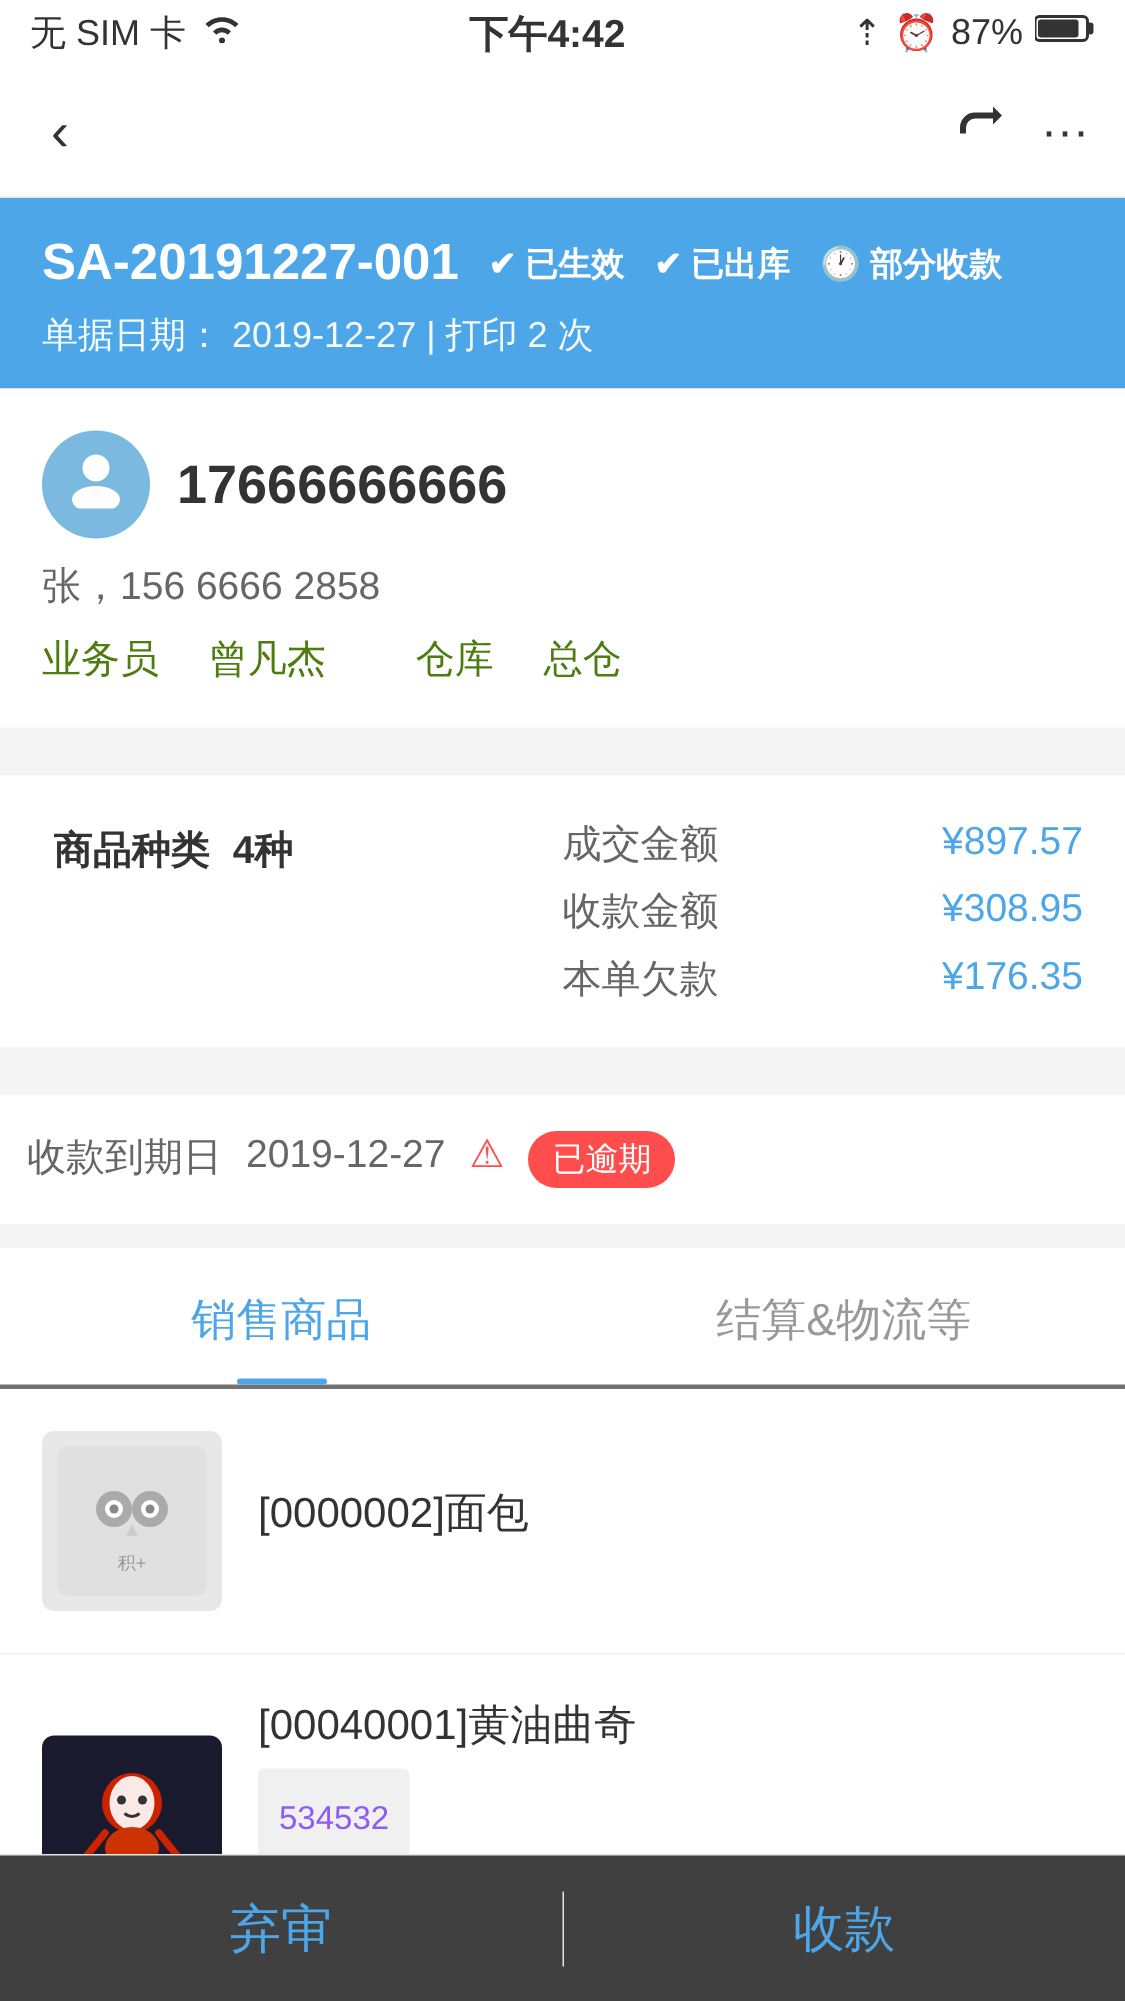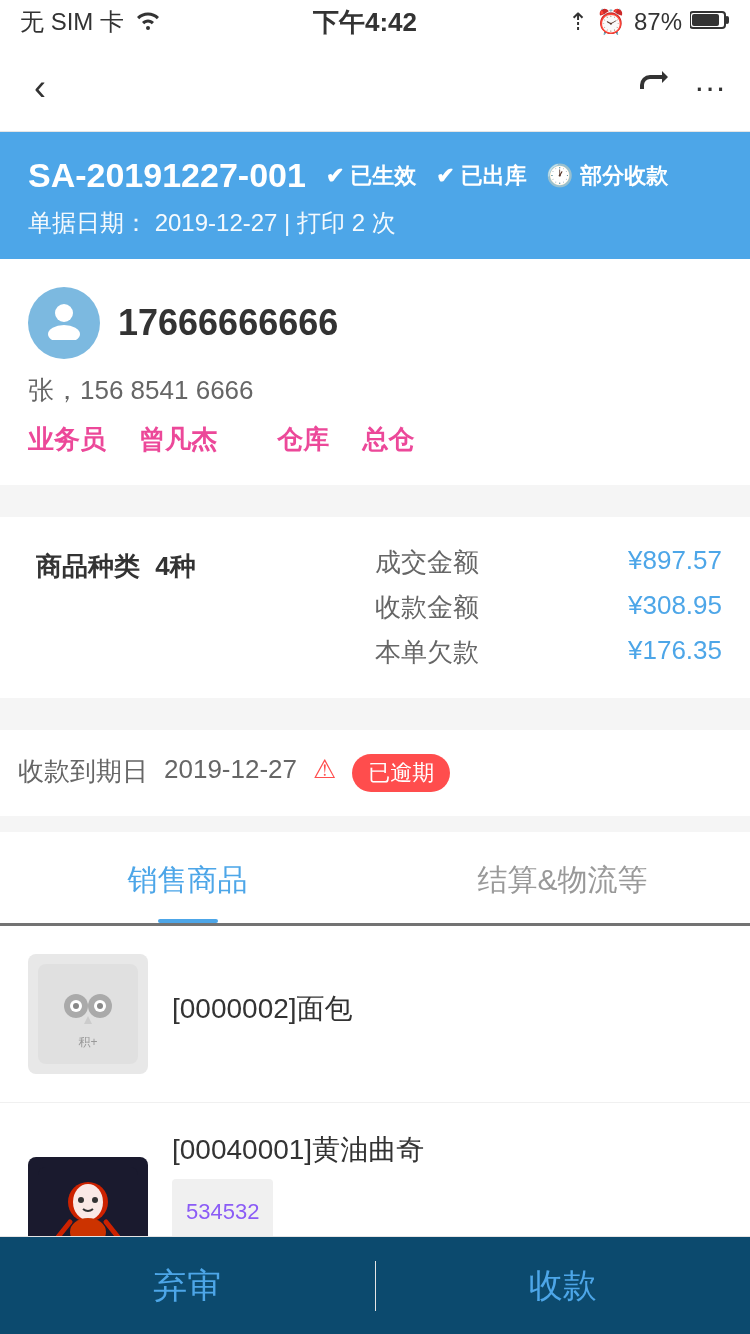--- a/index.html
+++ b/index.html
@@ -124,22 +124,22 @@
     }
     .customer-meta {
       display: flex;
       gap: 60px;
     }
     .meta-item {
       font-size: 26px;
       color: #666;
     }
     .meta-item span {
-      color: #ec4899;
-      font-weight: 700;
+      color: #4d7c0f;
+      font-weight: 400;
     }
 
     
     .stats-section {
       background: #fff;
       padding: 28px;
       margin-bottom: 16px;
       display: flex;
       align-items: flex-start;
     }
@@ -278,21 +278,21 @@
       font-weight: 600;
     }
 
     
     .bottom-bar {
       position: fixed;
       bottom: 0;
       left: 0;
       width: 750px;
       height: 98px;
-      background: #0c4a6e;
+      background: #404040;
       border-top: 1px solid #e5e5e5;
       display: flex;
       align-items: center;
     }
     .bottom-btn {
       flex: 1;
       text-align: center;
       font-size: 34px;
       font-weight: 500;
       cursor: pointer;
@@ -395,21 +395,21 @@
     <div class="customer-avatar">
       <span class="person-icon">
         <svg width="42" height="42" viewBox="0 0 42 42" fill="none">
           <circle cx="21" cy="15" r="9" fill="white"></circle>
           <ellipse cx="21" cy="36" rx="16" ry="9" fill="white"></ellipse>
         </svg>
       </span>
     </div>
     <div class="customer-name">17666666666</div>
   </div>
-  <div class="customer-sub">张，156 8541 6666</div>
+  <div class="customer-sub">张，156 6666 2858</div>
   <div class="customer-meta">
     <div class="meta-item">
       <span>业务员</span>　
       <span>曾凡杰</span>
     </div>
     <div class="meta-item">
       <span>仓库</span>　
       <span>总仓</span>
     </div>
   </div>

